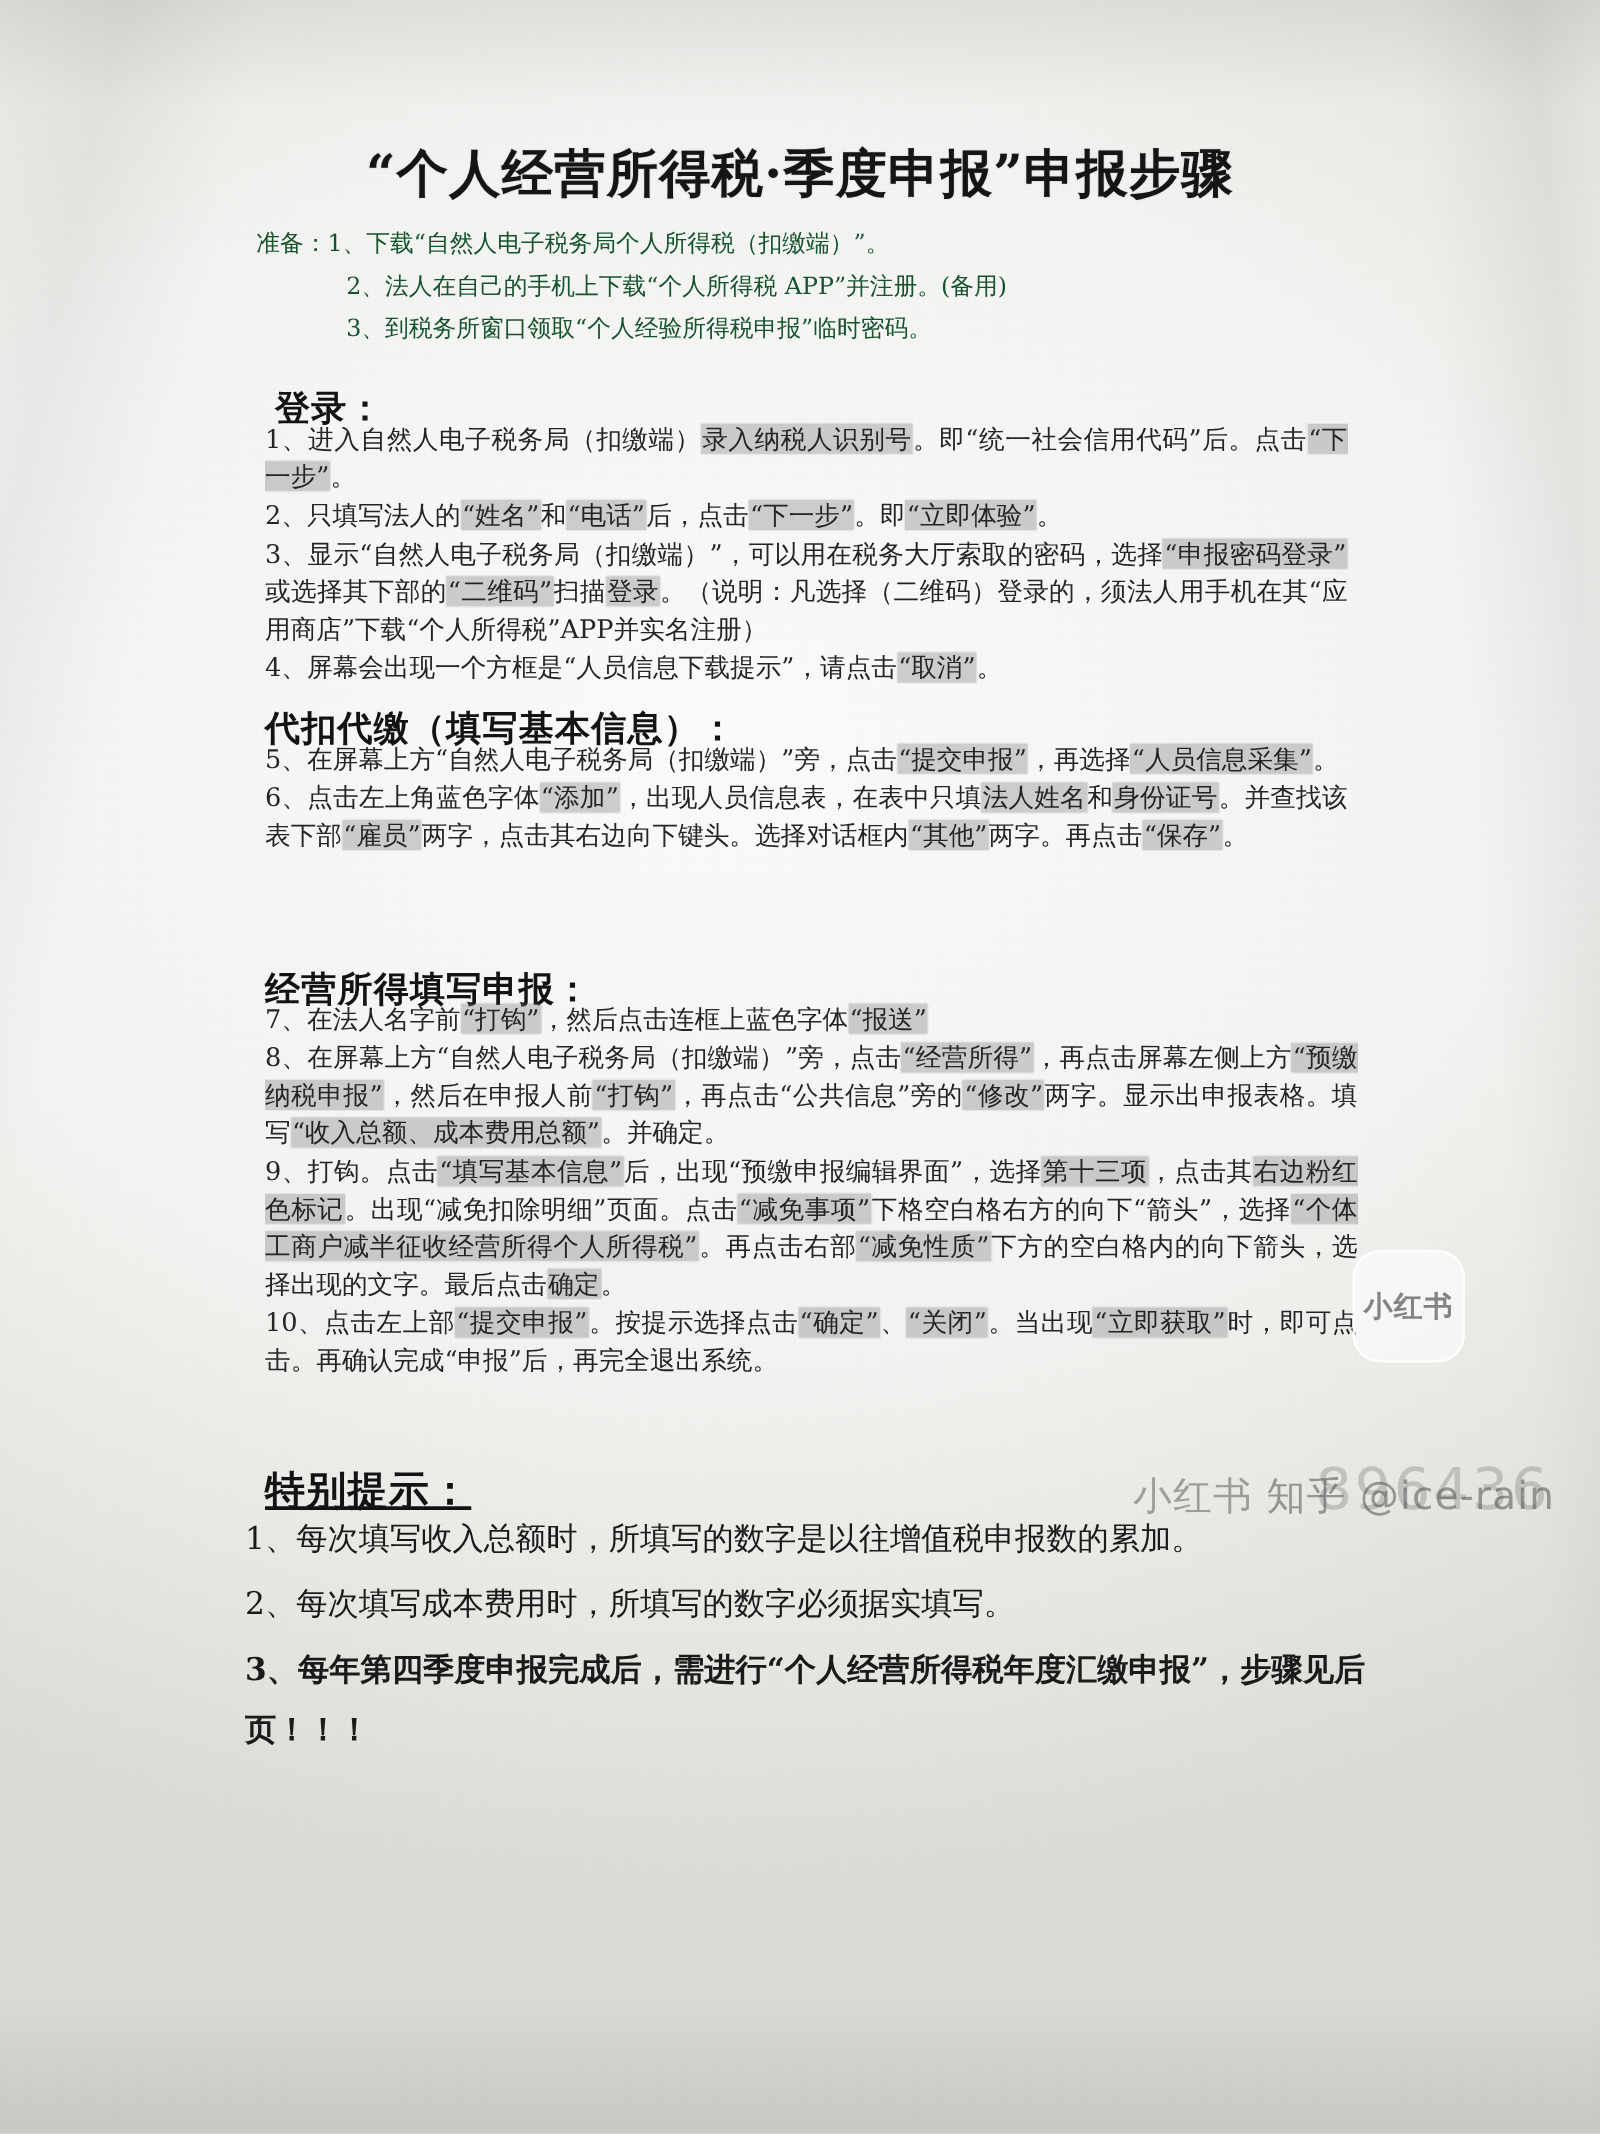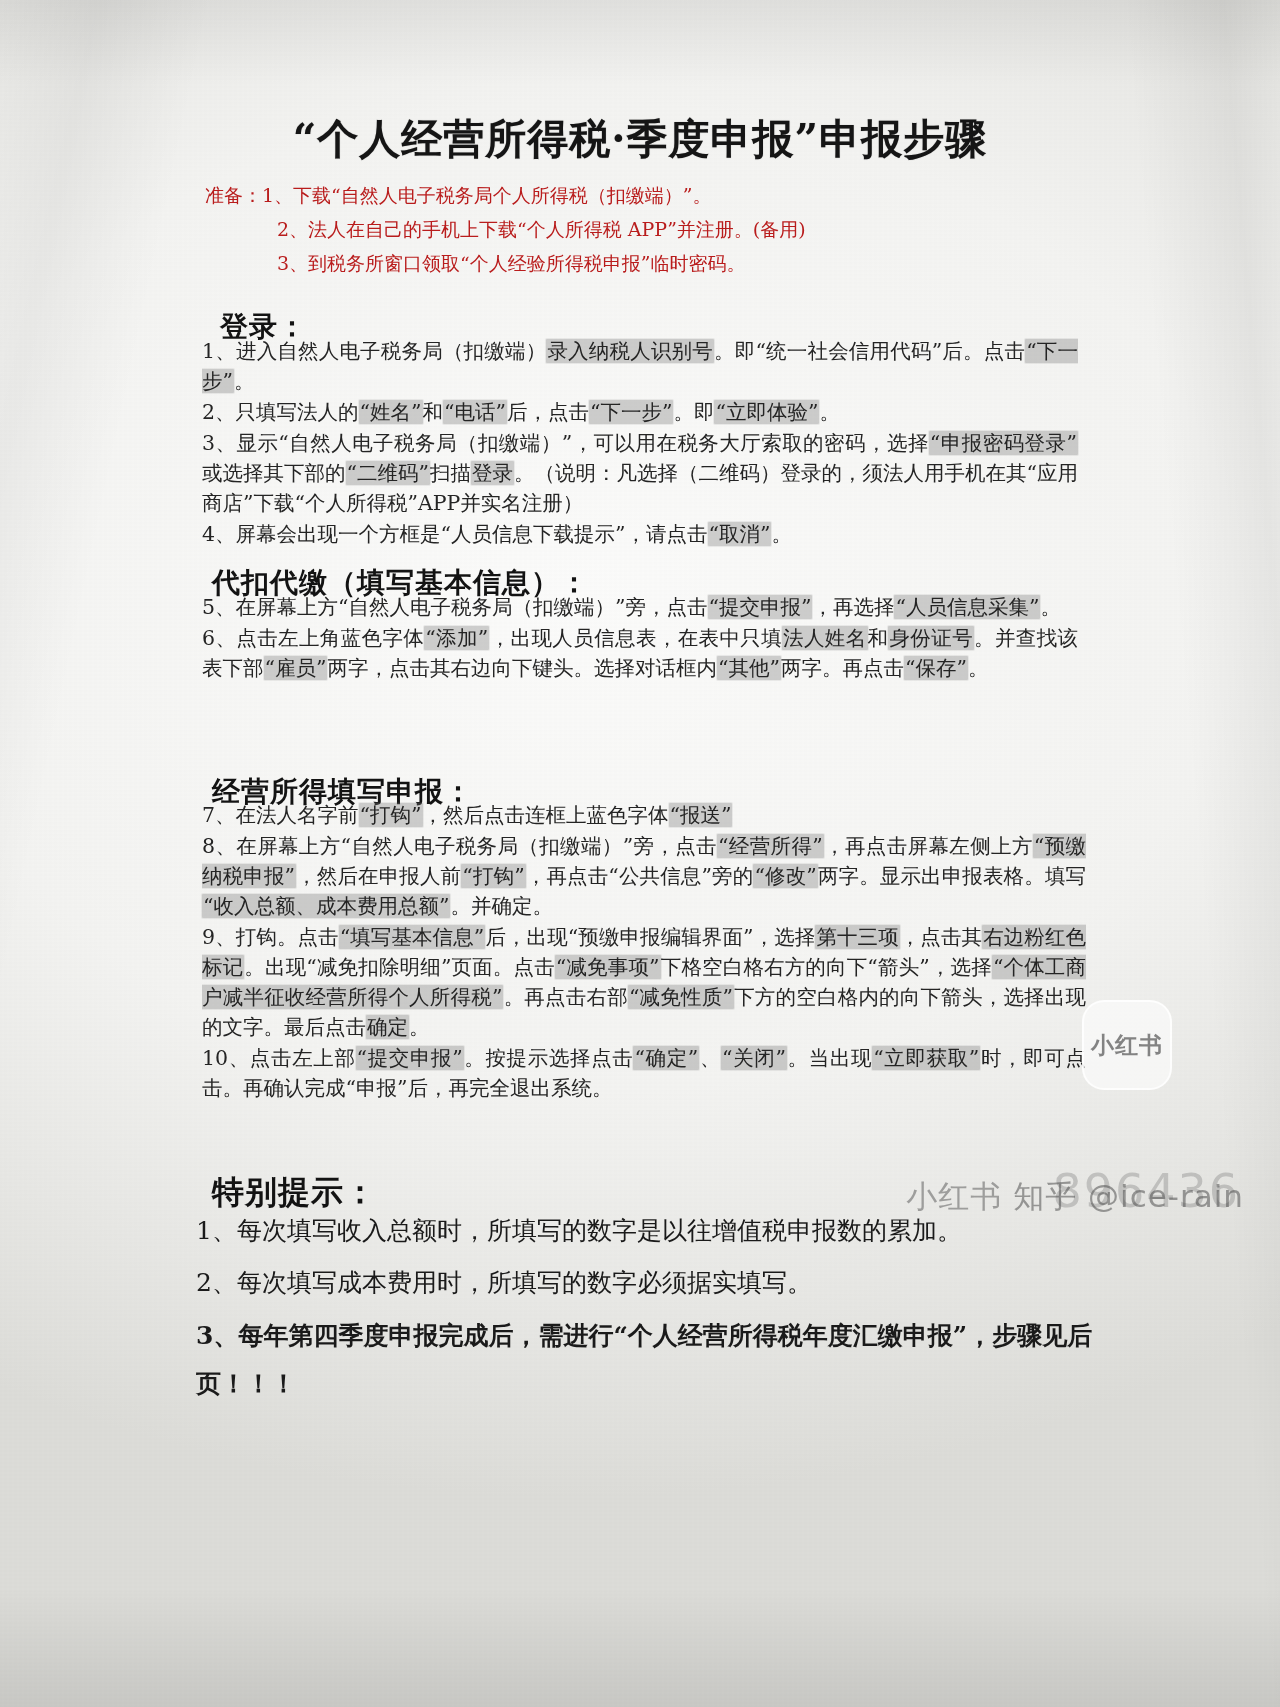--- a/index.html
+++ b/index.html
@@ -69,49 +69,49 @@
   .block {
     position: absolute;
   }
 
   .prep {
     left: 205px;
     top: 178px;
     width: 860px;
     font-size: 19px;
     line-height: 34px;
-    color: #b91c1c;
+    color: #14532d;
   }
   .prep .l1 { text-indent: 0; }
   .prep .l2, .prep .l3 { padding-left: 72px; }
 
   h2.sec {
     margin: 16px;
     font-size: 28px;
     font-weight: bold;
     color: #131313;
     letter-spacing: 1px;
     font-family: "DejaVu Serif", "Liberation Serif", serif;
   }
 
   .sec-login   { left: 204px; top: 292px; }
   .sec-daikou  { left: 196px; top: 548px; }
   .sec-jingying{ left: 196px; top: 757px; }
   .sec-tips    { left: 196px; top: 1155px; }
-  .sec-tips h2.sec { font-size: 32px; }
+  .sec-tips h2.sec { font-size: 32px; text-decoration: underline; }
 
   .body-text {
     font-size: 20.5px;
     line-height: 30px;
     color: #242424;
     text-align: justify;
     font-family: "DejaVu Serif", "Liberation Serif", serif;
   }
 
-  .para { margin: 0 0 1px 4px; }
+  .para { margin: 0 0 1px 14px; }
 
   .steps-login { left: 198px; top: 336px; width: 880px; }
   .steps-daikou { left: 198px; top: 592px; width: 880px; }
   .steps-jingying { left: 198px; top: 800px; width: 888px; }
   .tips-body { left: 196px; top: 1208px; width: 900px; }
 
   .tips-body .tp {
     font-size: 25px;
     line-height: 46px;
     margin: 0 0 6px 0;

